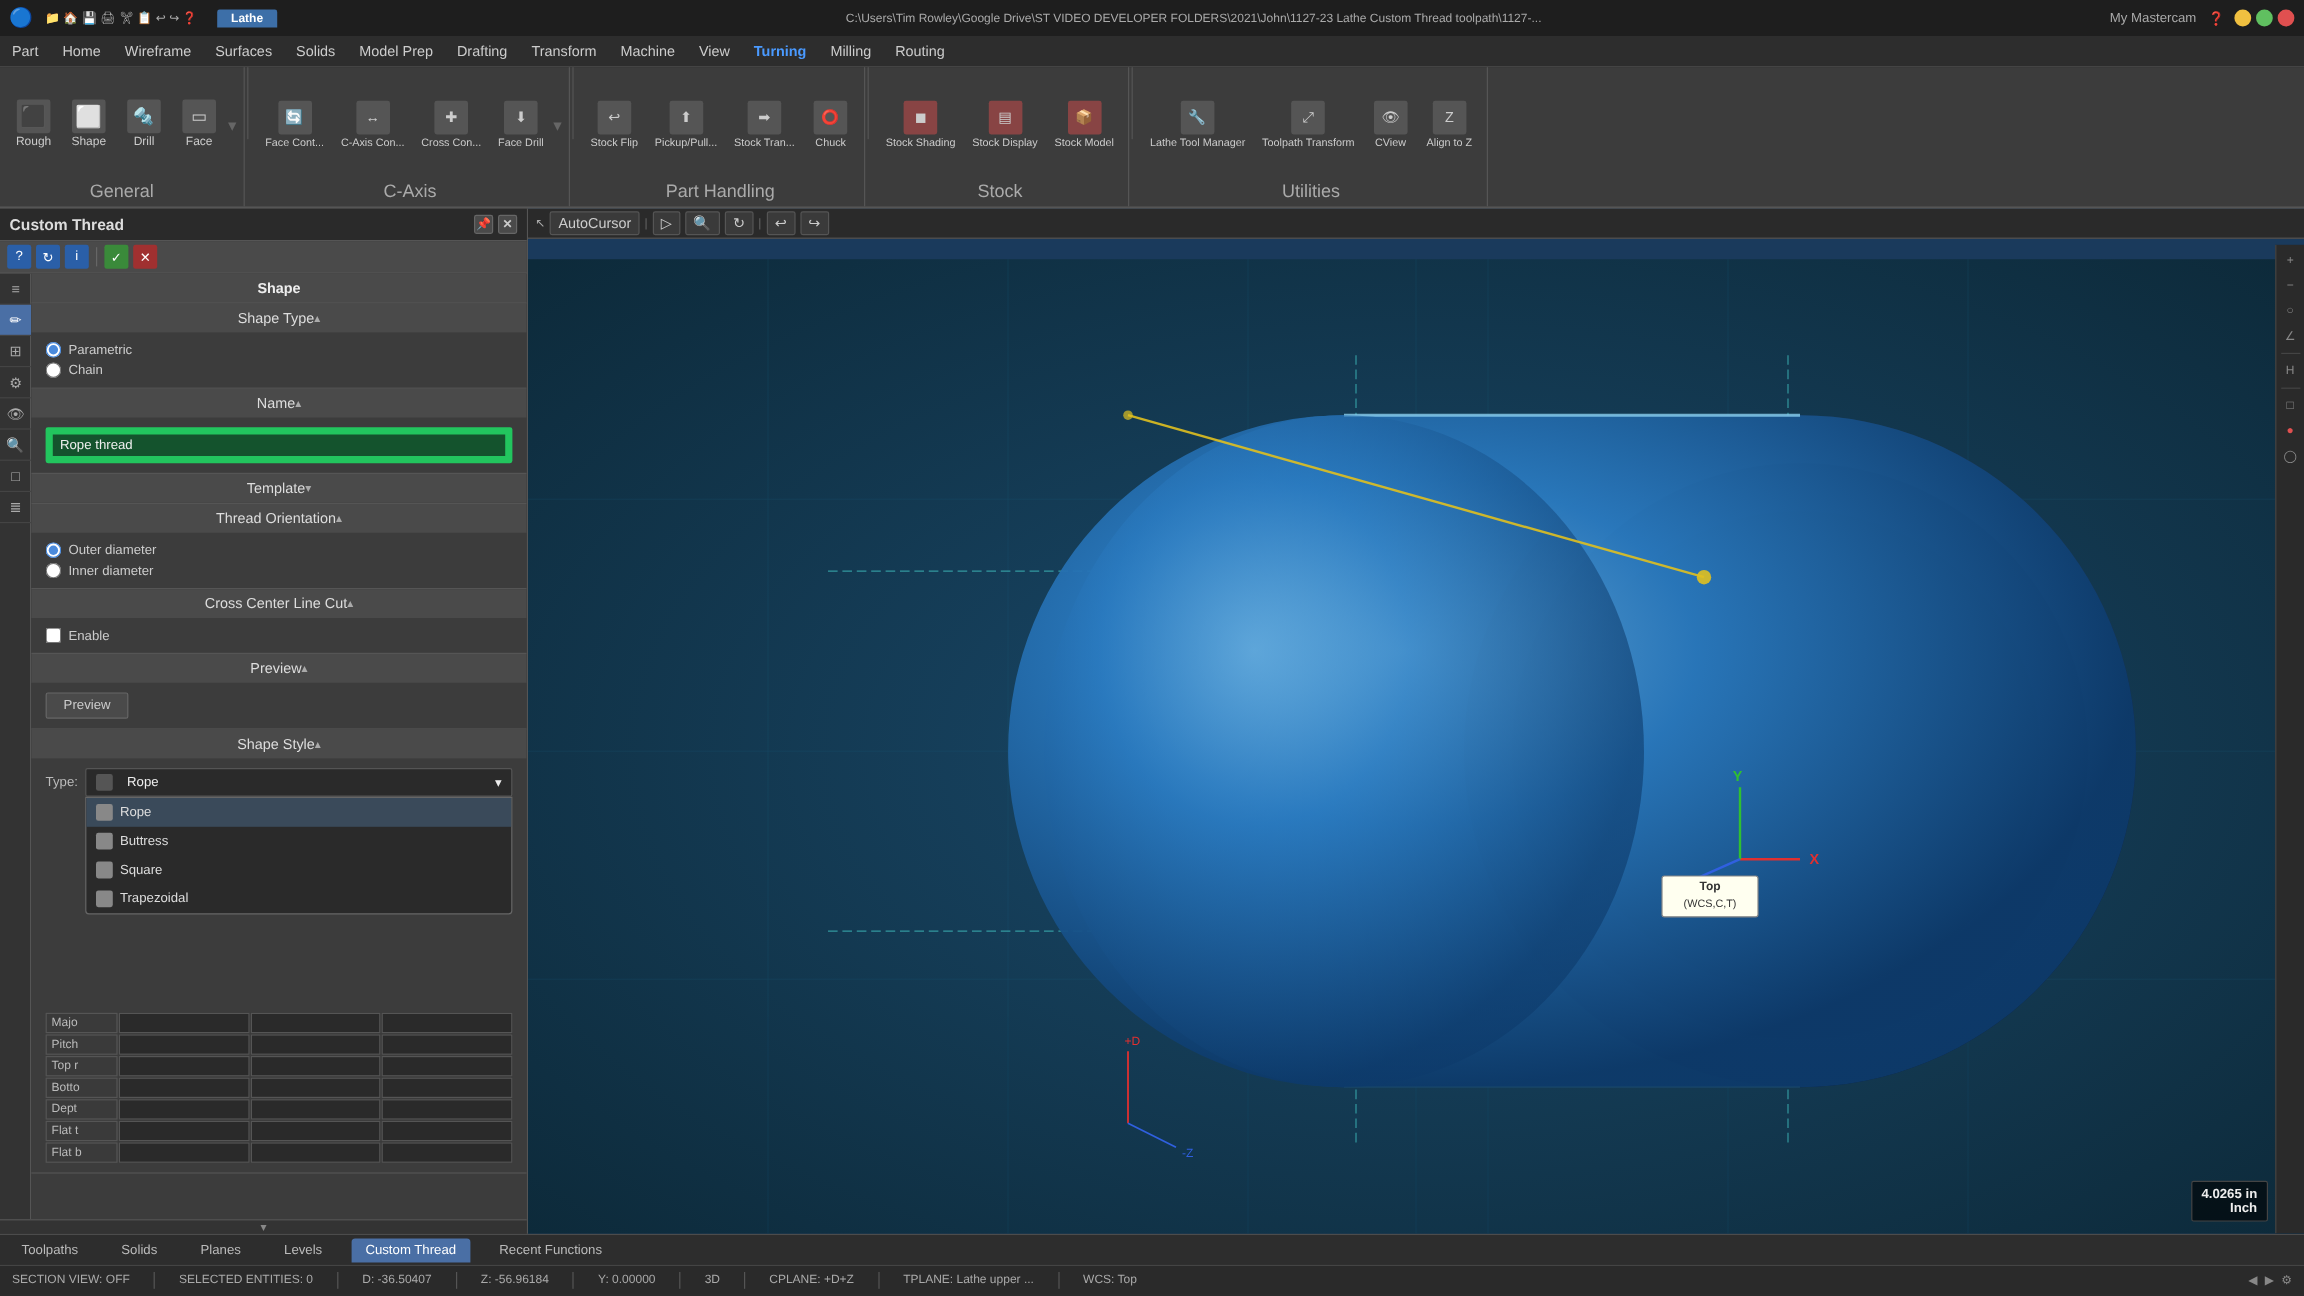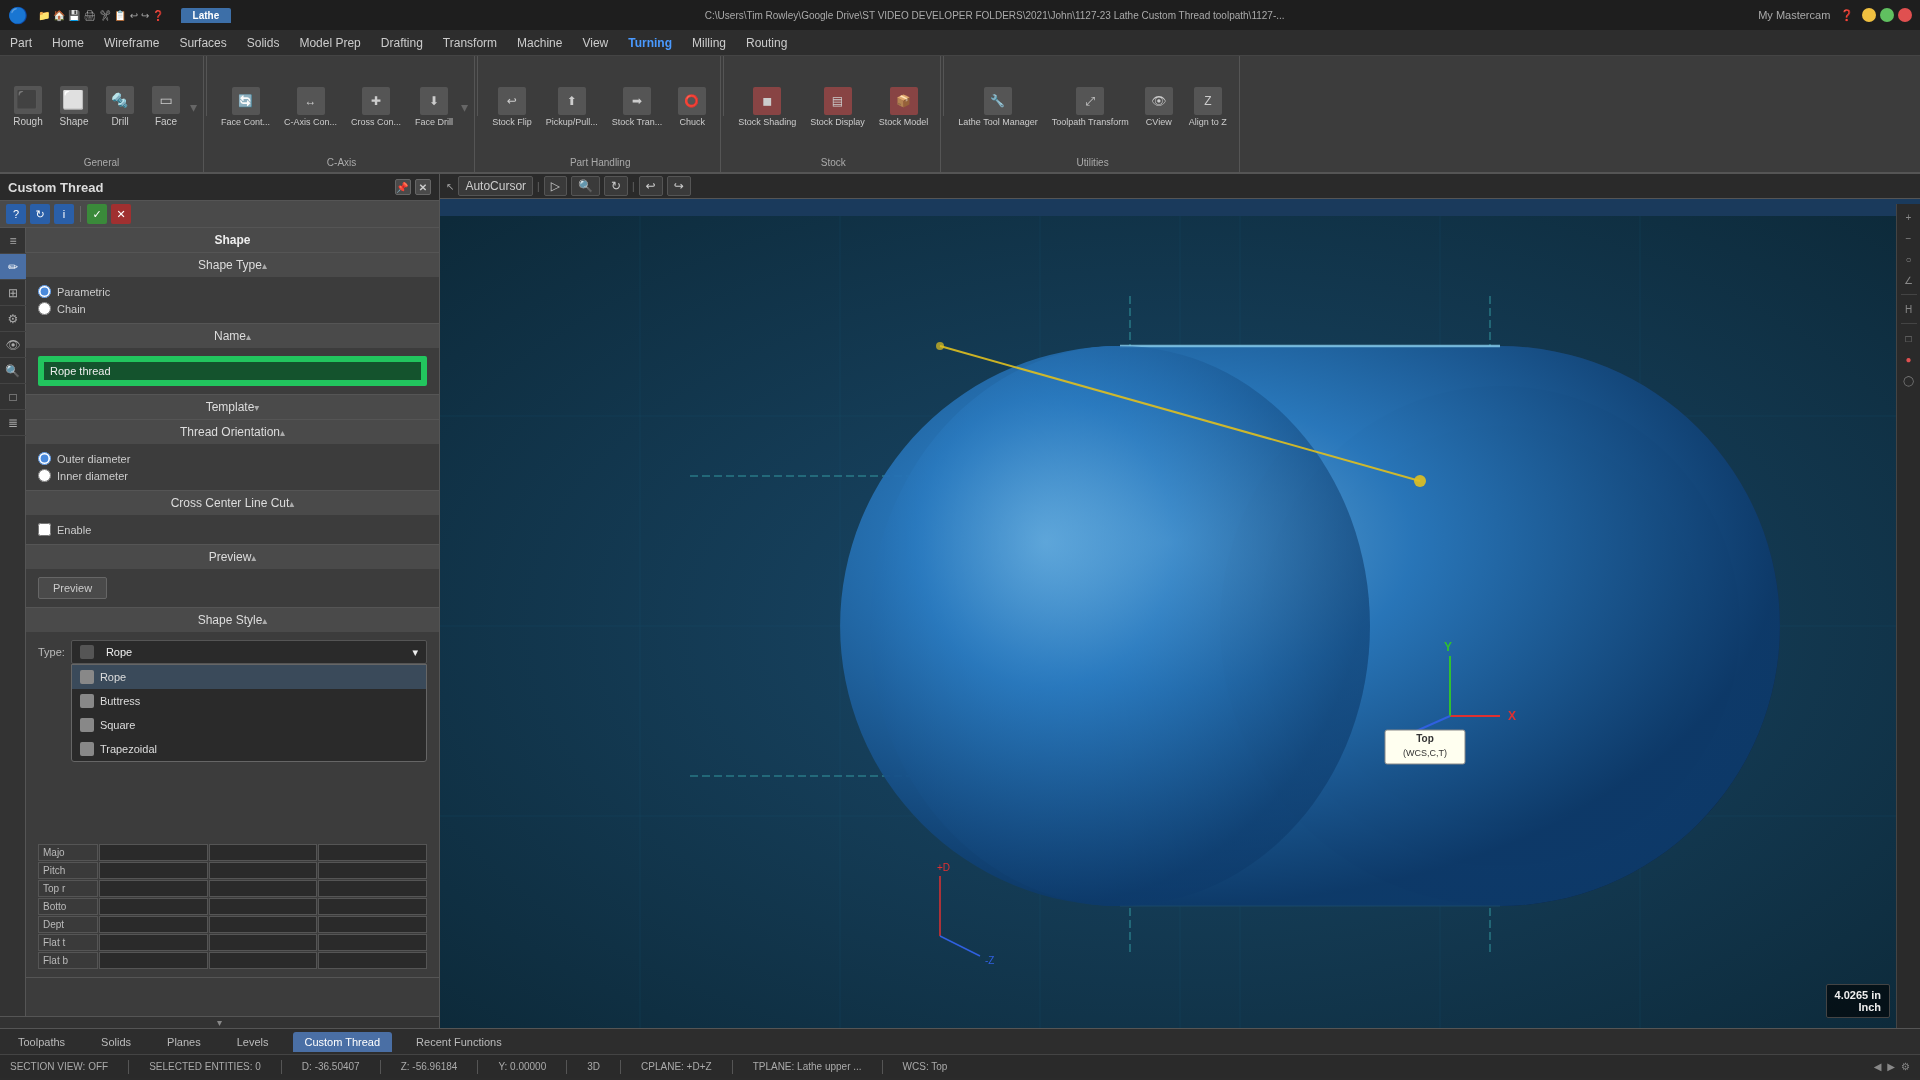--- a/index.html
+++ b/index.html
@@ -14,21 +14,21 @@
     #titlebar .win-btn.close { background: #e05050; }
     #titlebar .title-path { flex: 1; text-align: center; font-size: 10px; color: #aaa; }
 
     
     #menubar { background: #2d2d2d; height: 26px; display: flex; align-items: center; border-bottom: 1px solid #444; }
     .menu-item { padding: 4px 10px; color: #ccc; cursor: pointer; font-size: 12px; }
 
     
     #ribbon { background: #3c3c3c; border-bottom: 1px solid #555; display: flex; align-items: stretch; min-height: 100px; }
     .ribbon-group { display: flex; flex-direction: column; align-items: center; border-right: 1px solid #555; padding: 4px 6px; }
-    .ribbon-group-label { font-size: 10px; color: #aaa; margin-top: auto; padding-top: 4px; }
+    .ribbon-group-label { font-size: 15px; color: #aaa; margin-top: auto; padding-top: 4px; }
     .ribbon-buttons { display: flex; gap: 2px; flex: 1; align-items: center; }
     .ribbon-btn { display: flex; flex-direction: column; align-items: center; padding: 4px 6px; cursor: pointer; border-radius: 3px; min-width: 44px; color: #ccc; font-size: 10px; gap: 2px; }
     .ribbon-icon { width: 28px; height: 28px; background: #555; border-radius: 2px; display: flex; align-items: center; justify-content: center; font-size: 14px; }
     .ribbon-separator { width: 1px; background: #555; height: 60px; margin: 0 2px; }
 
     
     #main { display: flex; height: calc(1080px - 30px - 26px - 118px - 24px - 28px); }
     #panel-titlebar { background: #2a2a2a; padding: 5px 8px; display: flex; align-items: center; justify-content: space-between; color: #ddd; font-size: 13px; font-weight: bold; border-bottom: 1px solid #555; }
     #panel-titlebar .panel-btns { display: flex; gap: 4px; }
     .panel-btn { width: 16px; height: 16px; border-radius: 2px; border: 1px solid #666; cursor: pointer; display: flex; align-items: center; justify-content: center; font-size: 10px; background: #4a4a4a; color: #ccc; }

